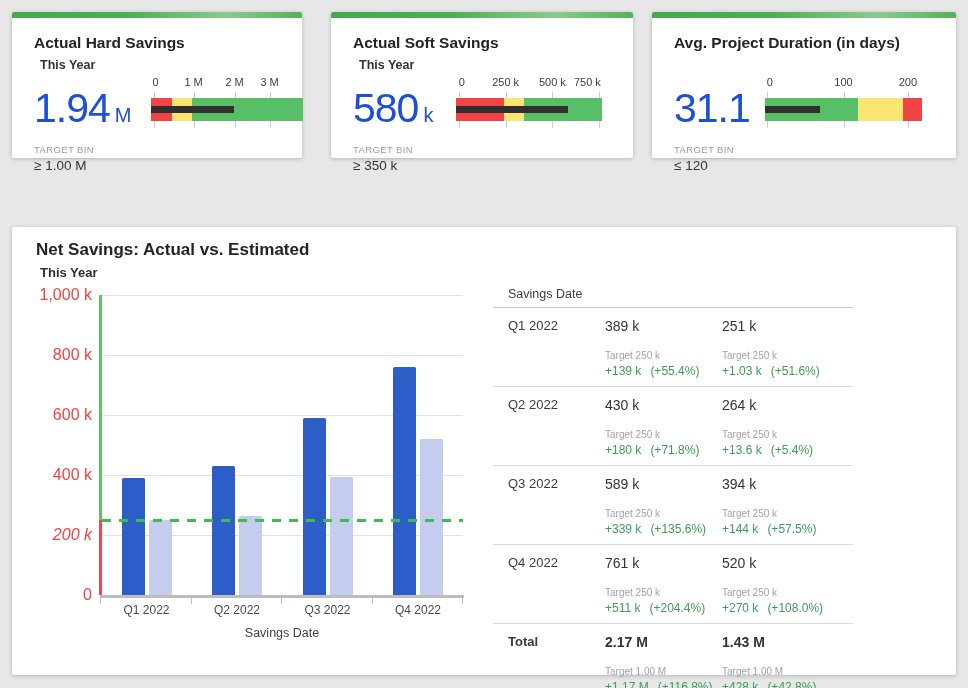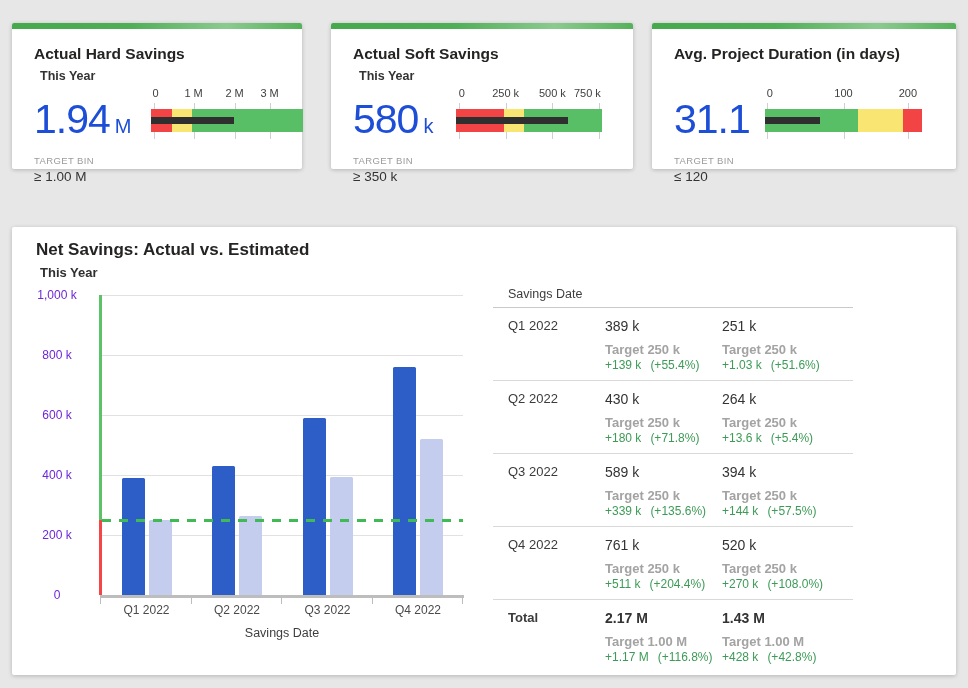--- a/index.html
+++ b/index.html
@@ -1,55 +1,55 @@
 <!DOCTYPE html>
 <html><head>
 <meta charset="utf-8">
 <style>
   html,body{margin:0;padding:0;background:#e7e7e7;font-family:"Liberation Sans",sans-serif;}
   .canvas{position:relative;width:968px;height:688px;background:#e7e7e7;overflow:hidden;}
   .card,.panel{position:absolute;background:#fff;border-radius:2px;box-shadow:0 1px 4px rgba(0,0,0,.22);}
-  .card{top:23px;height:146px;}
+  .card{top:12px;height:146px;}
   .strip{position:absolute;top:0;left:0;right:0;height:6px;border-radius:2px 2px 0 0;
          background:linear-gradient(90deg,#47a84d 0%,#4fae56 40%,#8bca8f 74%,#55b15a 100%);}
   .card-title{position:absolute;left:22px;top:22px;font-size:15.5px;font-weight:bold;color:#252423;}
   .card-subtitle{position:absolute;left:28px;top:46px;font-size:12.5px;font-weight:bold;color:#333;}
   .big-value{position:absolute;left:22px;top:76px;font-size:41px;color:#1d4ed8;letter-spacing:-1px;line-height:1;}
   .big-value .suffix{font-size:20px;margin-left:5px;letter-spacing:0;}
   .bullet{position:absolute;top:60px;height:64px;}
   .bullet .tick-line{position:absolute;top:20px;height:36px;width:1px;background:#cfcfcf;}
   .bullet .tick-label{position:absolute;top:4px;font-size:11px;color:#404040;transform:translateX(-50%);white-space:nowrap;}
   .bullet .seg{position:absolute;top:26px;height:23px;}
   .bullet .measure{position:absolute;top:34px;height:7px;left:0;background:#2f2f2f;}
   .tb-label{position:absolute;left:22px;top:132px;font-size:9.5px;letter-spacing:.4px;color:#9b9b9b;}
   .tb-value{position:absolute;left:22px;top:146px;font-size:13.5px;color:#333;}
   .panel{left:12px;top:227px;width:944px;height:448px;}
   .panel-title{position:absolute;left:24px;top:13px;font-size:17px;font-weight:bold;color:#252423;}
   .panel-subtitle{position:absolute;left:28px;top:38px;font-size:13px;font-weight:bold;color:#2f2f2f;}
   .chart{position:absolute;left:0;top:0;width:480px;height:448px;}
   .gridline{position:absolute;left:90px;width:361px;height:1px;background:#e1e1e1;}
-  .ylabel{position:absolute;width:70px;right:auto;text-align:center;font-size:12px;color:#6d28d9;transform:translateY(-50%);}
+  .ylabel{position:absolute;width:70px;right:auto;text-align:right;font-size:16px;color:#ef4444;transform:translateY(-50%);}
   .yaxis-seg{position:absolute;left:87px;width:3px;}
   .xaxis{position:absolute;left:88px;top:368px;width:364px;height:3px;background:#bdbdbd;}
   .xtick{position:absolute;top:371px;width:1px;height:6px;background:#bdbdbd;}
   .bar{position:absolute;border-radius:1.5px 1.5px 0 0;}
   .target-line{position:absolute;left:90px;width:361px;height:3px;
     background:repeating-linear-gradient(90deg,#3fba55 0,#3fba55 9px,transparent 9px,transparent 17px);}
   .xlabel{position:absolute;top:376px;font-size:12px;color:#4a4a4a;transform:translateX(-50%);white-space:nowrap;}
   .xaxis-title{position:absolute;top:399px;left:88px;width:364px;text-align:center;font-size:12.5px;color:#3e3e3e;}
   .ktable{position:absolute;left:481px;top:60px;width:360px;}
   .thead{display:grid;grid-template-columns:112px 117px 127px;border-bottom:1px solid #c9c9c9;padding-bottom:6px;}
   .th{display:flex;flex-direction:column;justify-content:flex-end;font-size:12.5px;color:#3d3d3d;}
   .th-date{padding-left:15px;}
   .hbar{height:5px;border-radius:1px;margin-top:4px;}
   .trow{display:grid;grid-template-columns:112px 117px 127px;border-bottom:1px solid #d9d9d9;padding:10px 0 8px 0;}
   .trow:last-child{border-bottom:none;}
   .cell-date{padding-left:15px;font-size:13px;color:#3b3b3b;}
   .cell-value{font-size:14px;color:#333;line-height:17px;}
-  .cell-target{font-size:13px;color:#a3a3a3;line-height:14px;margin-top:8px;font-weight:bold;}
+  .cell-target{font-size:10px;color:#a3a3a3;line-height:14px;margin-top:14px;}
   .cell-delta{font-size:12px;color:#3d9b57;line-height:14px;margin-top:1px;}
   .cell-delta .pct{margin-left:9px;}
   .trow.total .cell-date,.trow.total .cell-value{font-weight:bold;}
 </style>
 </head>
 <body>
 
 <div class="canvas">
 
   <div class="card" style="left:12px;width:290px">
@@ -127,21 +127,21 @@
       <div class="xaxis-title">Savings Date</div>
     <div class="gridline" style="top: 68px;"></div>
         <div class="ylabel" style="left: 10px; top: 68px;">1,000 k</div>
         <div class="gridline" style="top: 128px;"></div>
         <div class="ylabel" style="left: 10px; top: 128px;">800 k</div>
         <div class="gridline" style="top: 188px;"></div>
         <div class="ylabel" style="left: 10px; top: 188px;">600 k</div>
         <div class="gridline" style="top: 248px;"></div>
         <div class="ylabel" style="left: 10px; top: 248px;">400 k</div>
         <div class="gridline" style="top: 308px;"></div>
-        <div class="ylabel" style="left: 10px; top: 308px;">200 k</div>
+        <div class="ylabel" style="left: 10px; top: 308px; font-style: italic;">200 k</div>
         <div class="ylabel" style="left: 10px; top: 368px;">0</div>
         <div class="yaxis-seg" style="top: 68px; height: 225px; background: rgb(92, 194, 104);"></div>
         <div class="yaxis-seg" style="top: 293px; height: 75px; background: rgb(243, 70, 70);"></div>
         <div class="bar" style="left: 109.5px; width: 23px; top: 251.3px; height: 116.7px; background: rgb(45, 94, 200);"></div>
         <div class="bar" style="left: 136.5px; width: 23px; top: 292.7px; height: 75.3px; background: rgb(196, 205, 238);"></div>
         <div class="xlabel" style="left: 134.5px;">Q1 2022</div>
         <div class="bar" style="left: 200px; width: 23px; top: 239px; height: 129px; background: rgb(45, 94, 200);"></div>
         <div class="bar" style="left: 227px; width: 23px; top: 288.8px; height: 79.2px; background: rgb(196, 205, 238);"></div>
         <div class="xlabel" style="left: 225px;">Q2 2022</div>
         <div class="bar" style="left: 290.5px; width: 23px; top: 191.3px; height: 176.7px; background: rgb(45, 94, 200);"></div>

